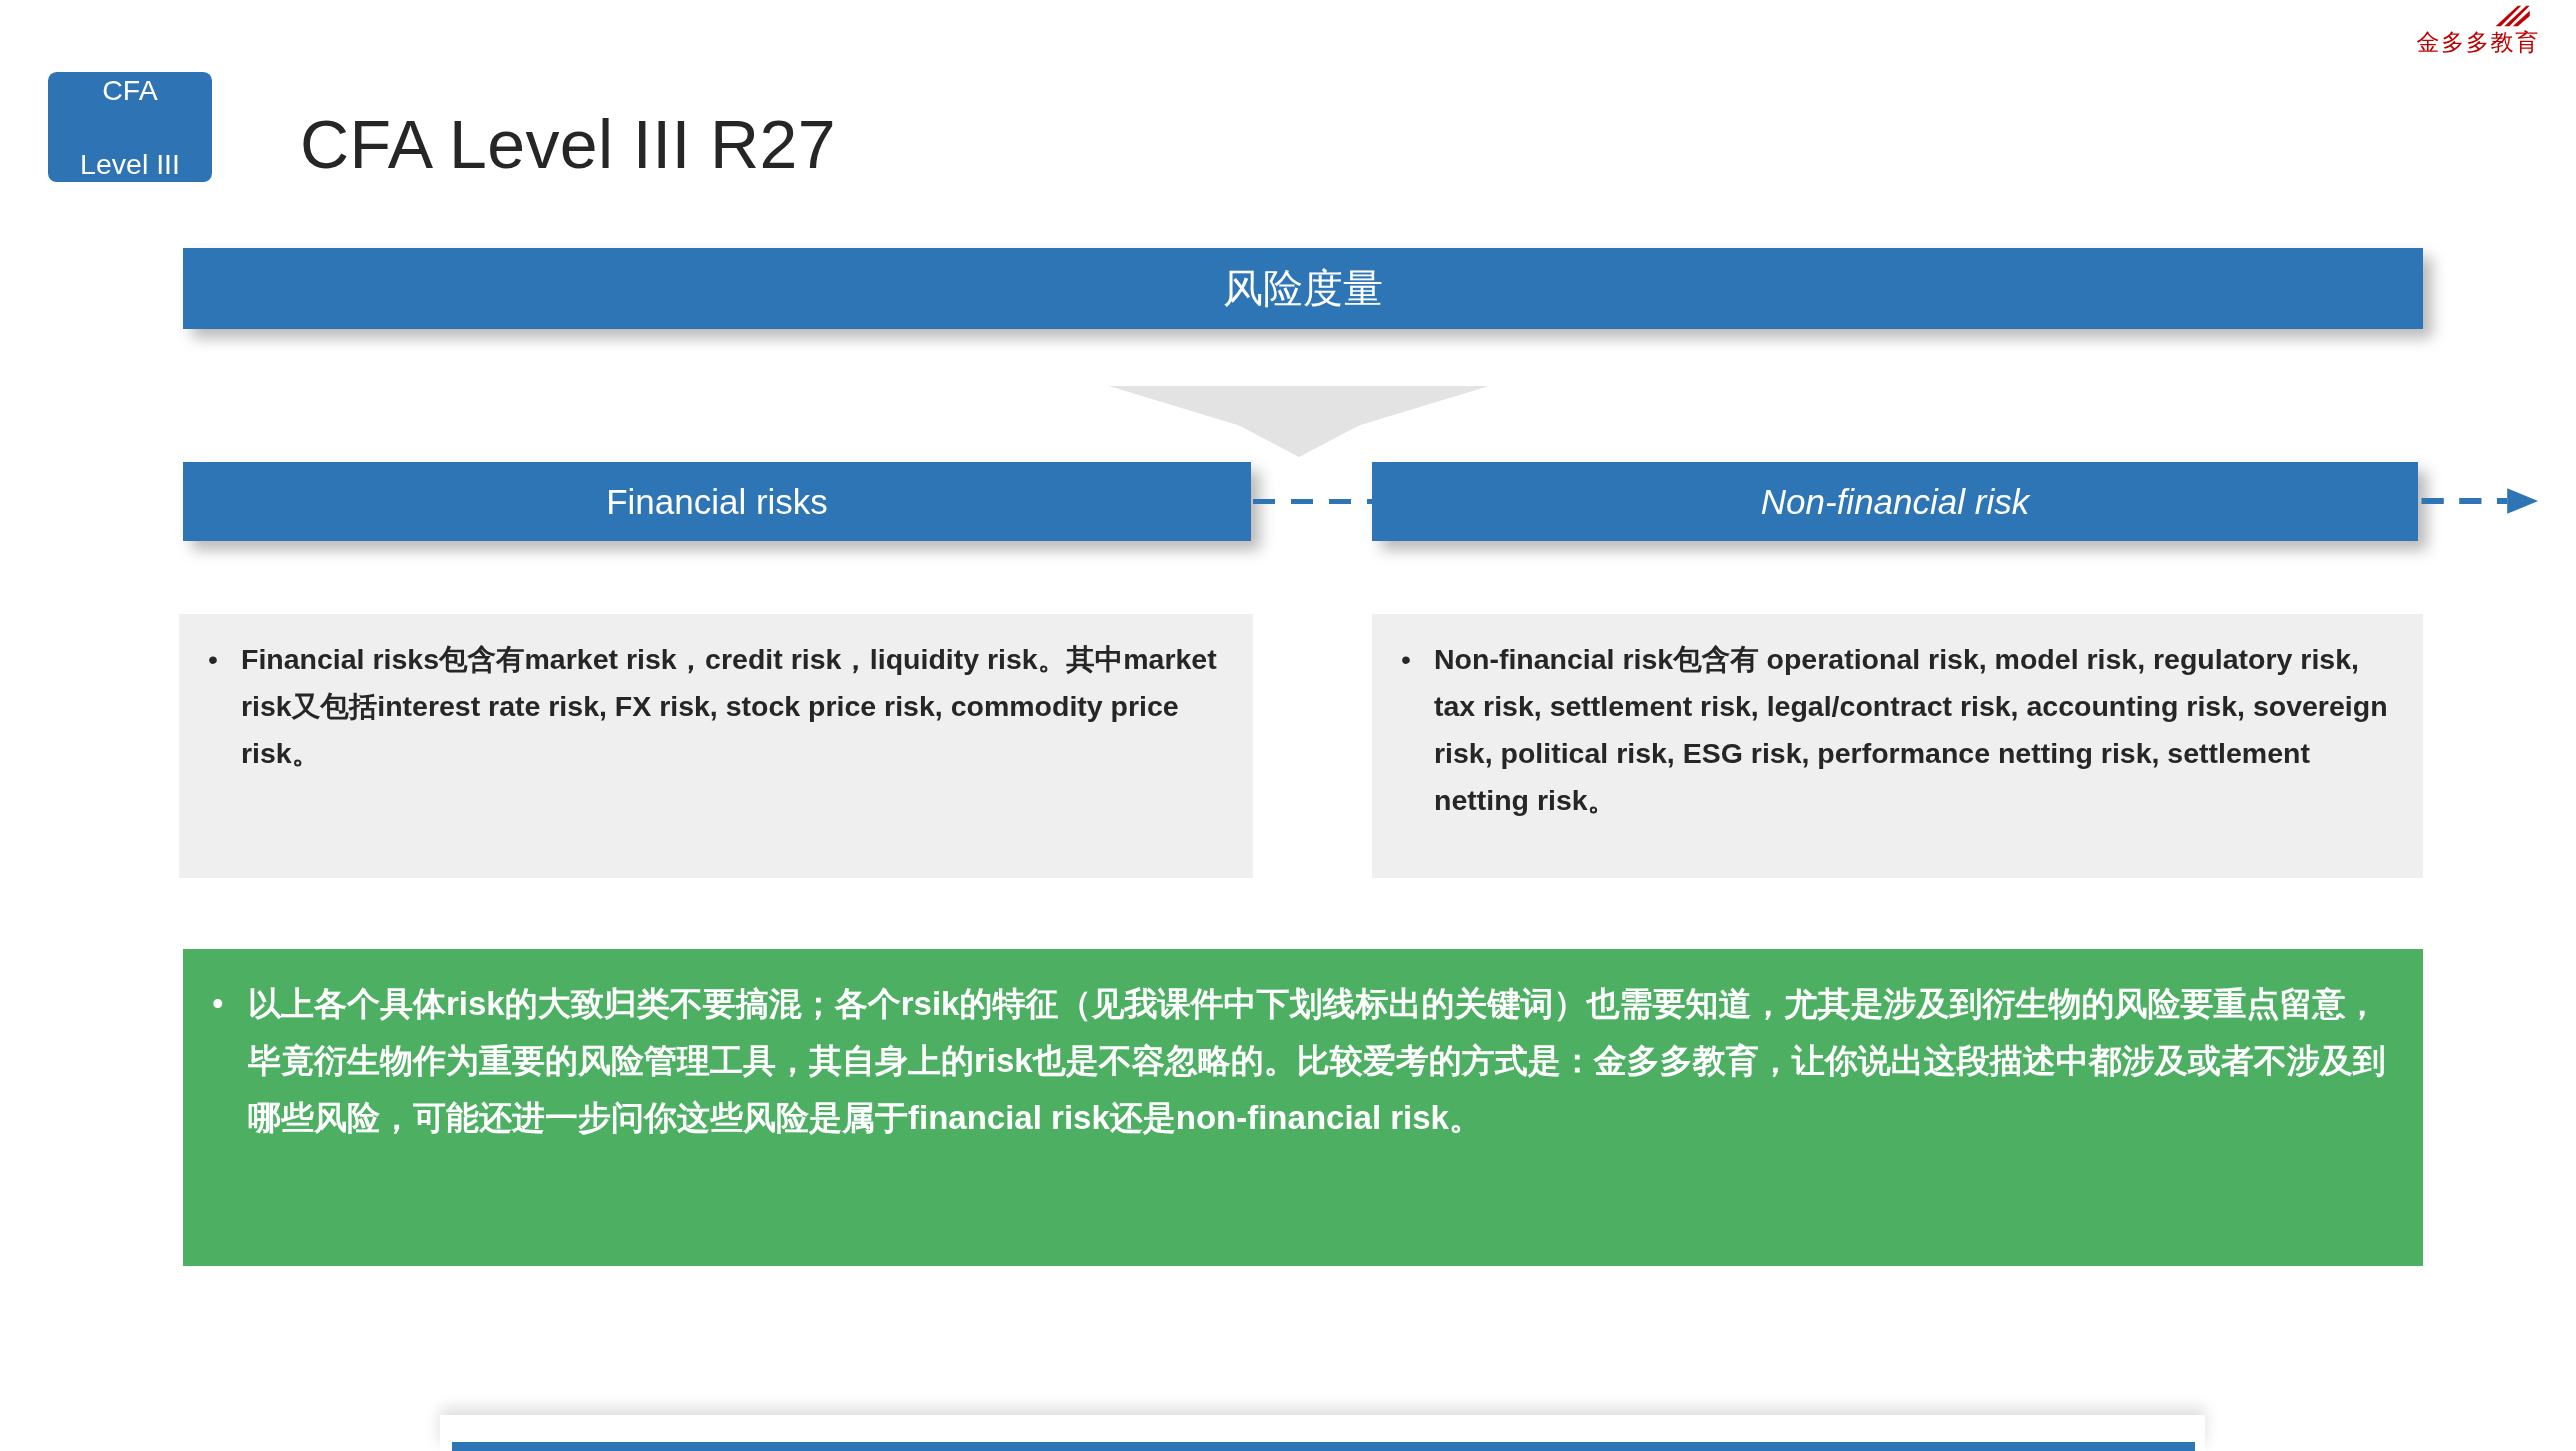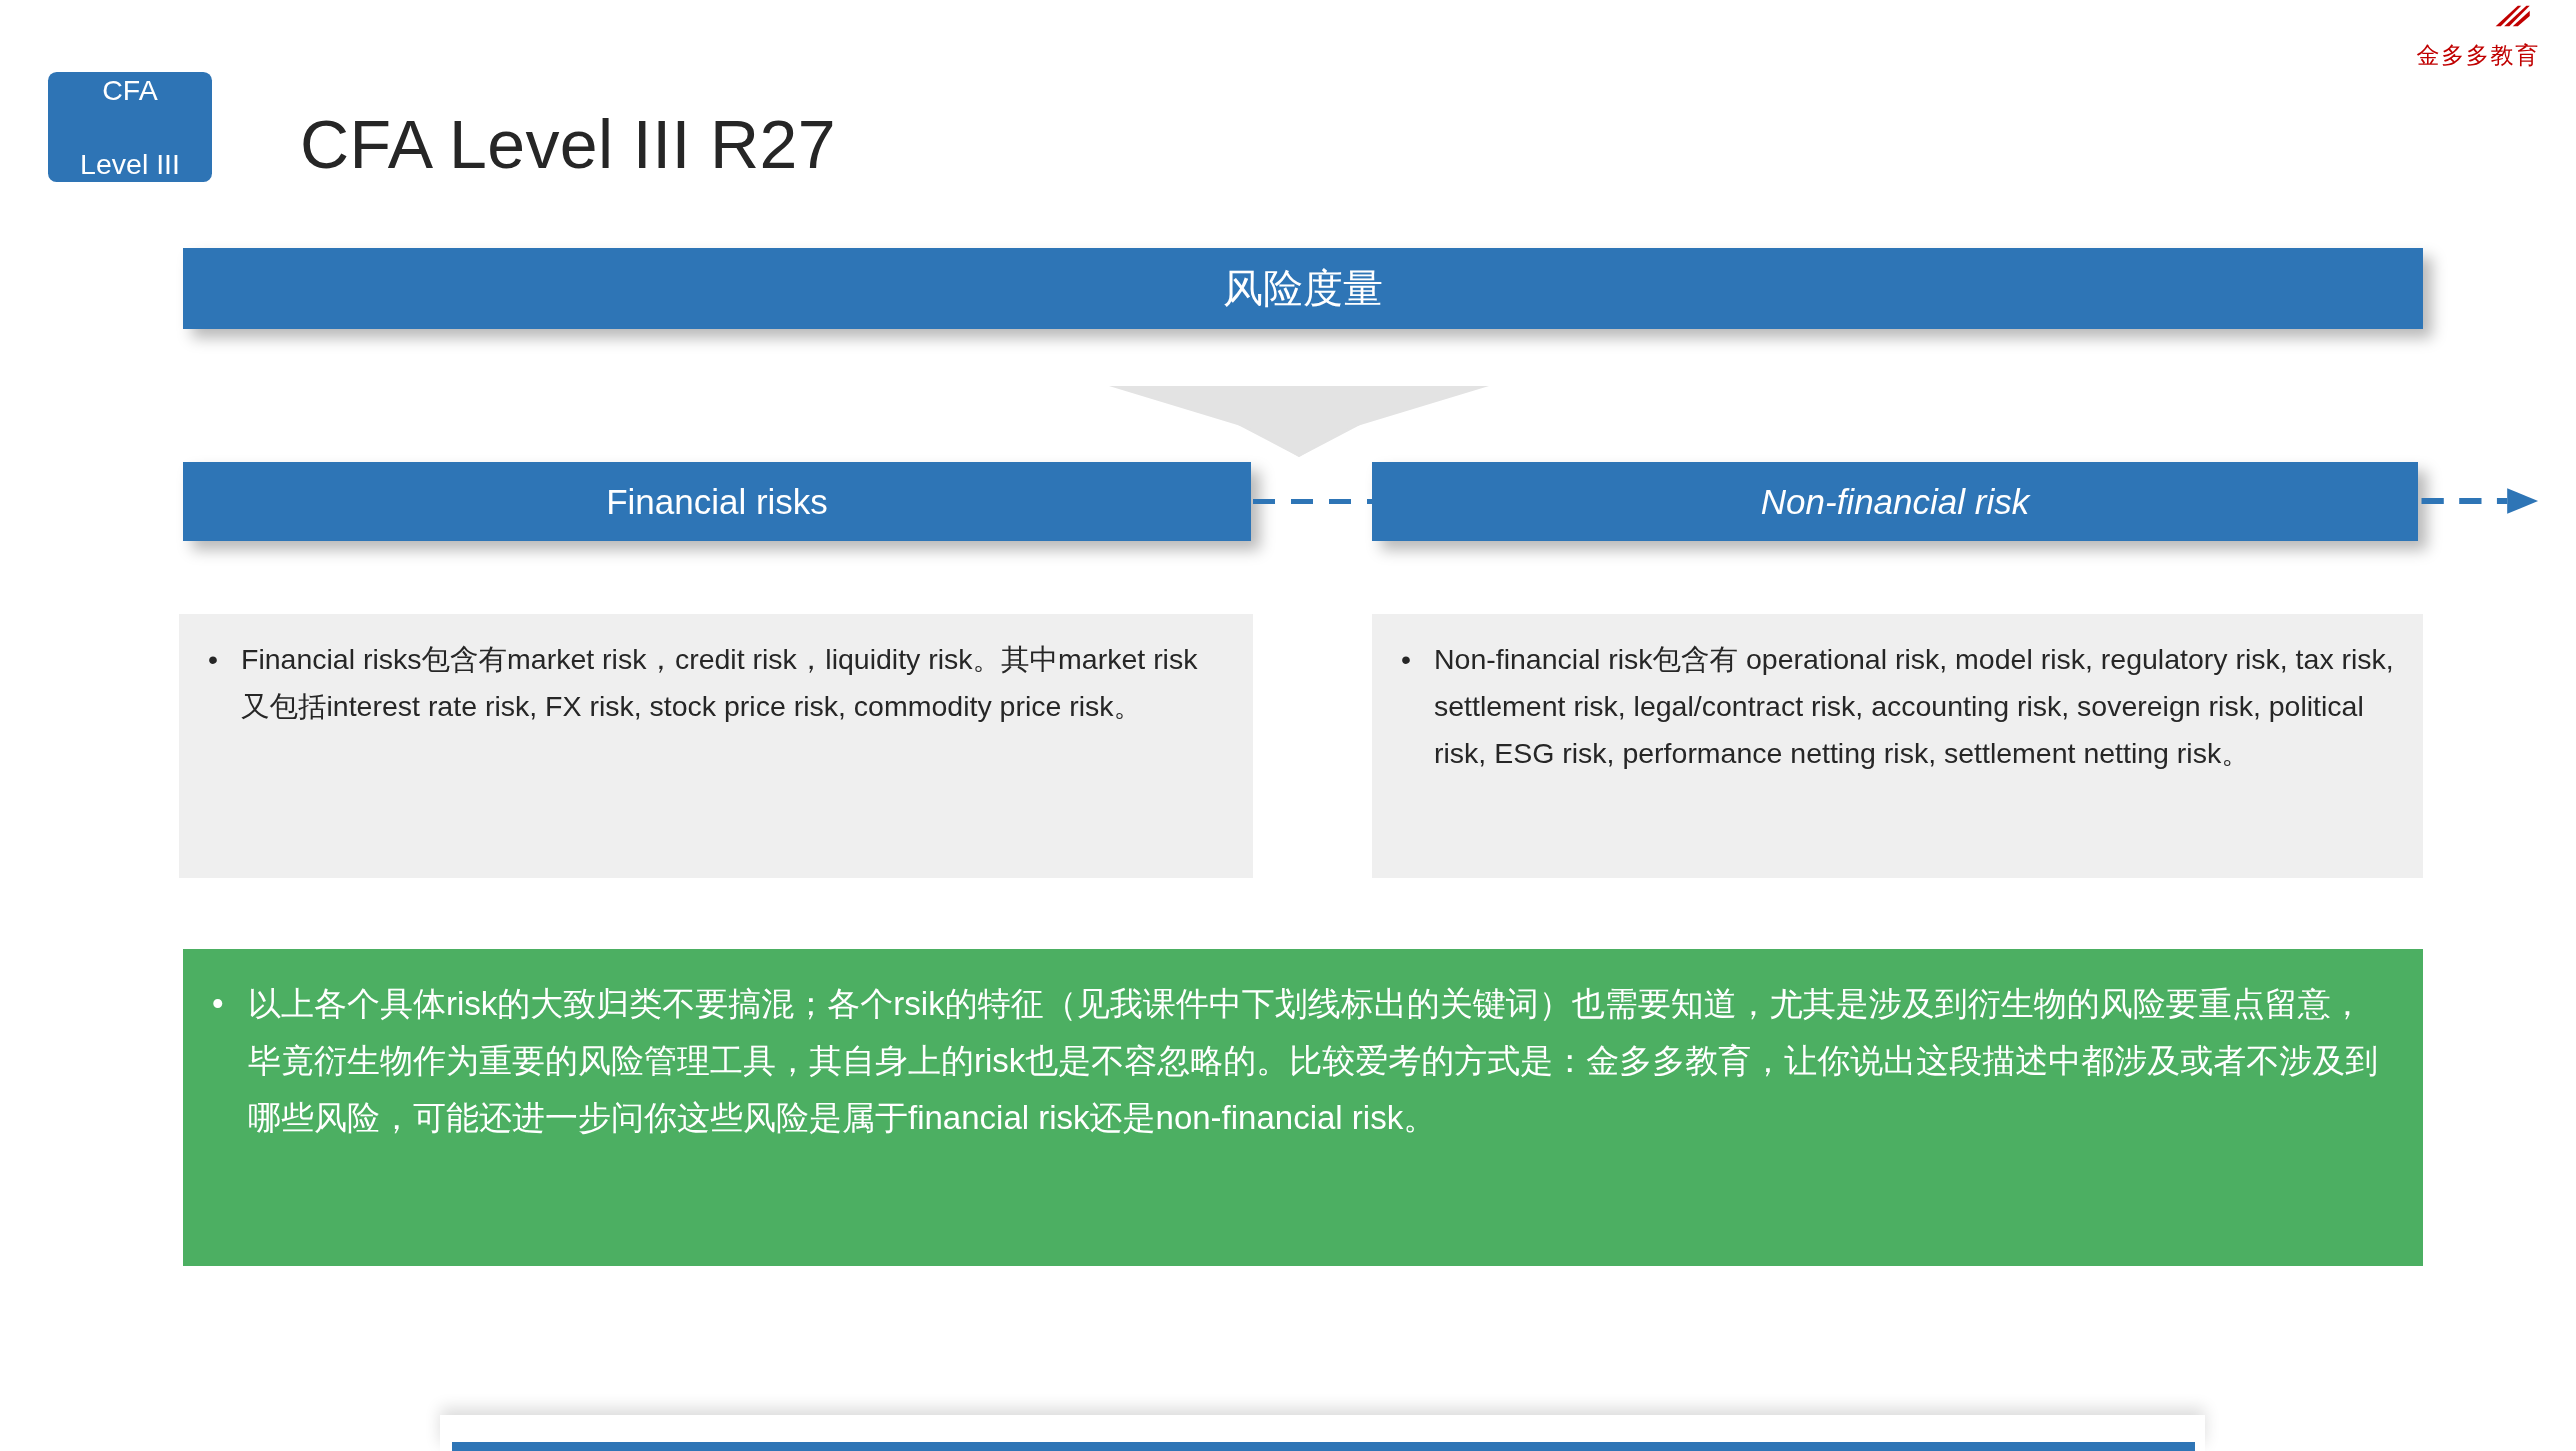--- a/index.html
+++ b/index.html
@@ -58,21 +58,21 @@
     font-size: 52px;
     color: #C00000;
     letter-spacing: -0.9px;
     line-height: 53px;
     white-space: nowrap;
   }
   .logo-sub {
     font-size: 23px;
     color: #C00000;
     letter-spacing: 1.7px;
-    margin-top: 21px;
+    margin-top: 8px;
     white-space: nowrap;
   }
   .logo-mark {
     position: absolute;
     right: 10.4px;
     top: -15.5px;
     width: 38px;
     height: 29px;
   }
 
@@ -162,20 +162,21 @@
     line-height: 47px;
   }
   .bullet-dot {
     flex: 0 0 auto;
     width: 33px;
     font-size: 28.5px;
     line-height: 47px;
   }
   .bullet-text {
     flex: 1 1 auto;
+    font-weight: bold;
   }
 
   
   .green-panel {
     position: absolute;
     left: 183px;
     top: 949px;
     width: 2240px;
     height: 317px;
     background: #4CAF62;

